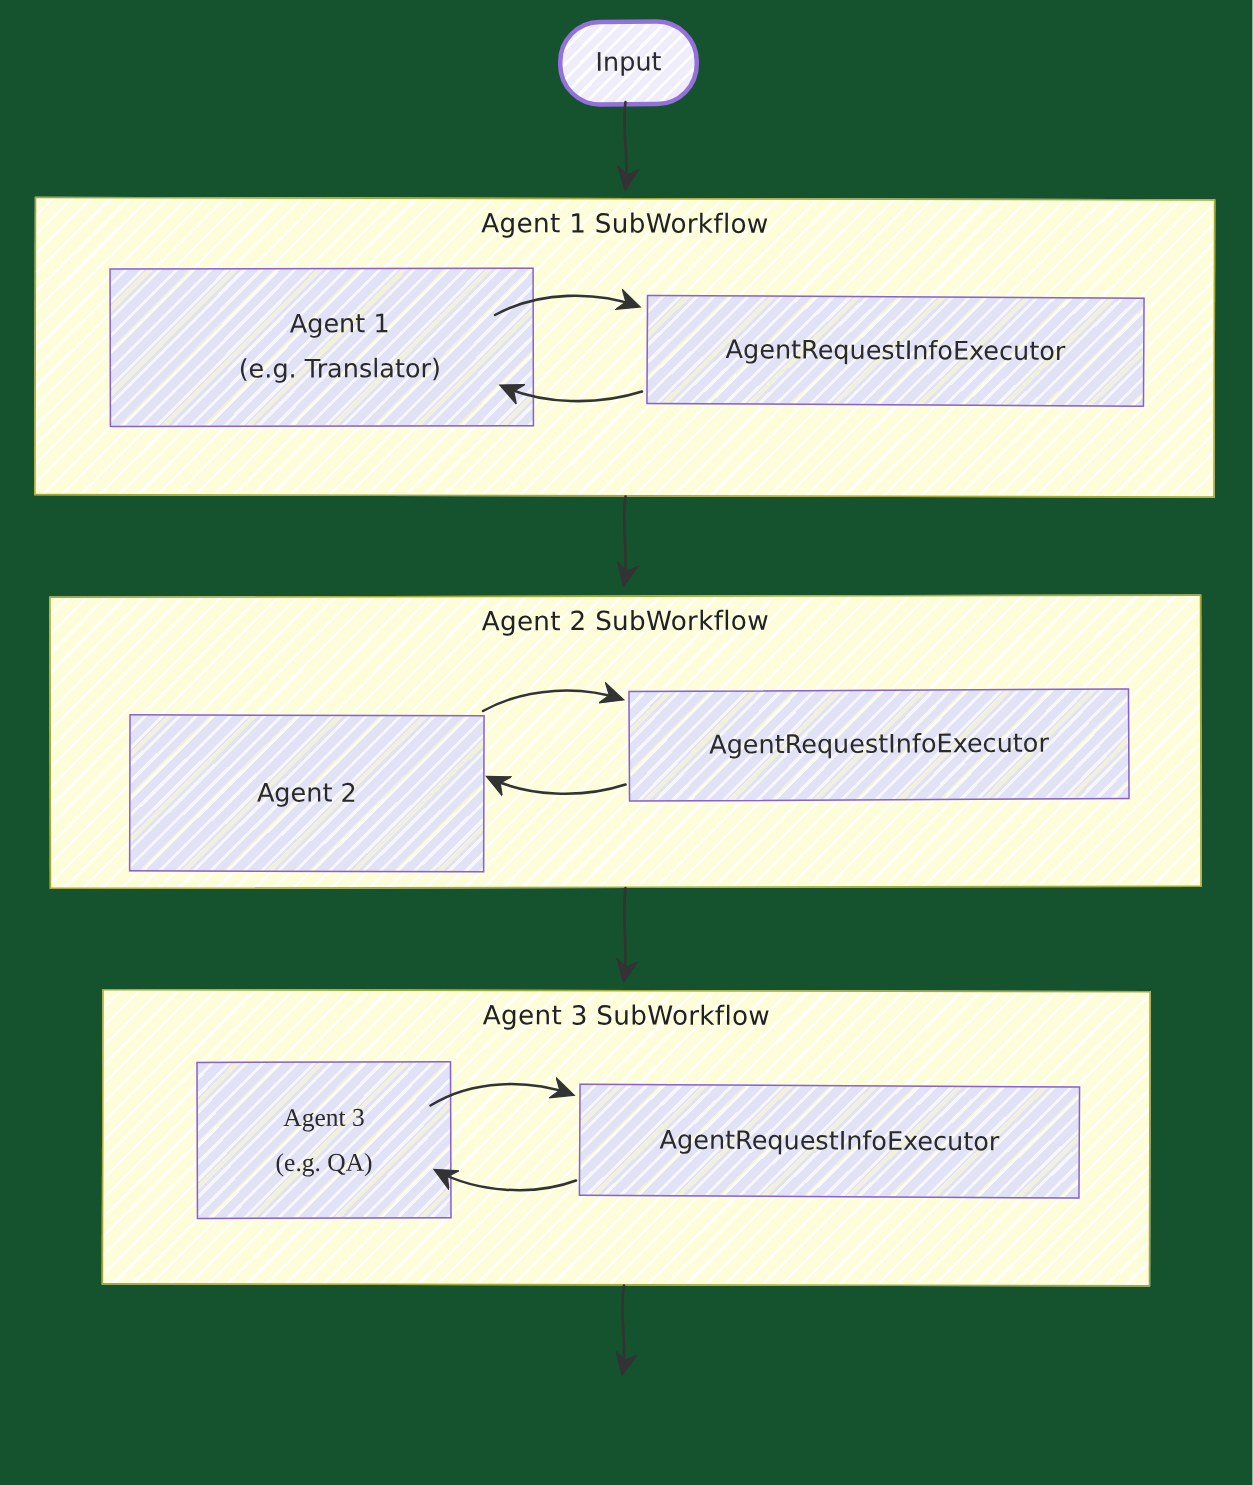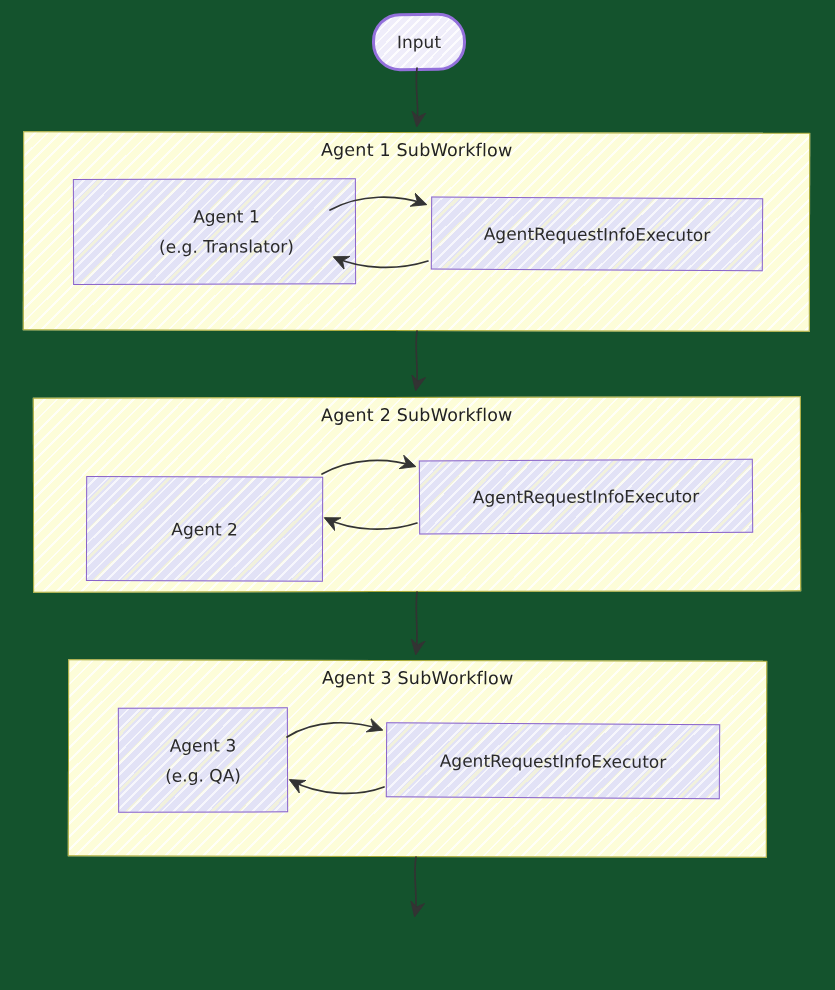--- a/index.html
+++ b/index.html
@@ -59,21 +59,21 @@
         rgba(255,255,255,0.7) 6px,rgba(255,255,255,0.7) 8px),
       repeating-linear-gradient(135deg,
         rgba(253,253,200,0) 0px,rgba(253,253,200,0) 17px,
         rgba(253,253,200,0.55) 17px,rgba(253,253,200,0.55) 20px);
     font-size:17px;line-height:30px;text-align:center;
   }
   .sf1 .agent{left:49px;top:46px;width:257px;height:104px;transform:rotate(-0.25deg);padding-left:24px;}
   .sf1 .exec {left:407px;top:64px;width:330px;height:71px;transform:rotate(0.2deg);}
   .sf2 .agent{left:52px;top:46px;width:235px;height:103px;transform:rotate(0.25deg);margin-top:32px;}
   .sf2 .exec {left:385px;top:62px;width:332px;height:72px;transform:rotate(-0.2deg);}
-  .sf3 .agent{left:49px;top:47px;width:168px;height:103px;transform:rotate(-0.3deg);}
+  .sf3 .agent{left:62px;top:47px;width:168px;height:103px;transform:rotate(-0.3deg);font-family:Liberation Serif, serif;}
   .sf3 .exec {left:317px;top:62px;width:332px;height:73px;transform:rotate(0.2deg);}
 </style>
 </head>
 <body>
 
 <div class="canvas">
 
   <svg class="edges" viewBox="0 0 835 990" xmlns="http://www.w3.org/2000/svg">
     <defs>
       <marker id="arrow" viewBox="0 0 10 10" refX="8.2" refY="5" markerWidth="9.5" markerHeight="9.5" orient="auto-start-reverse">

